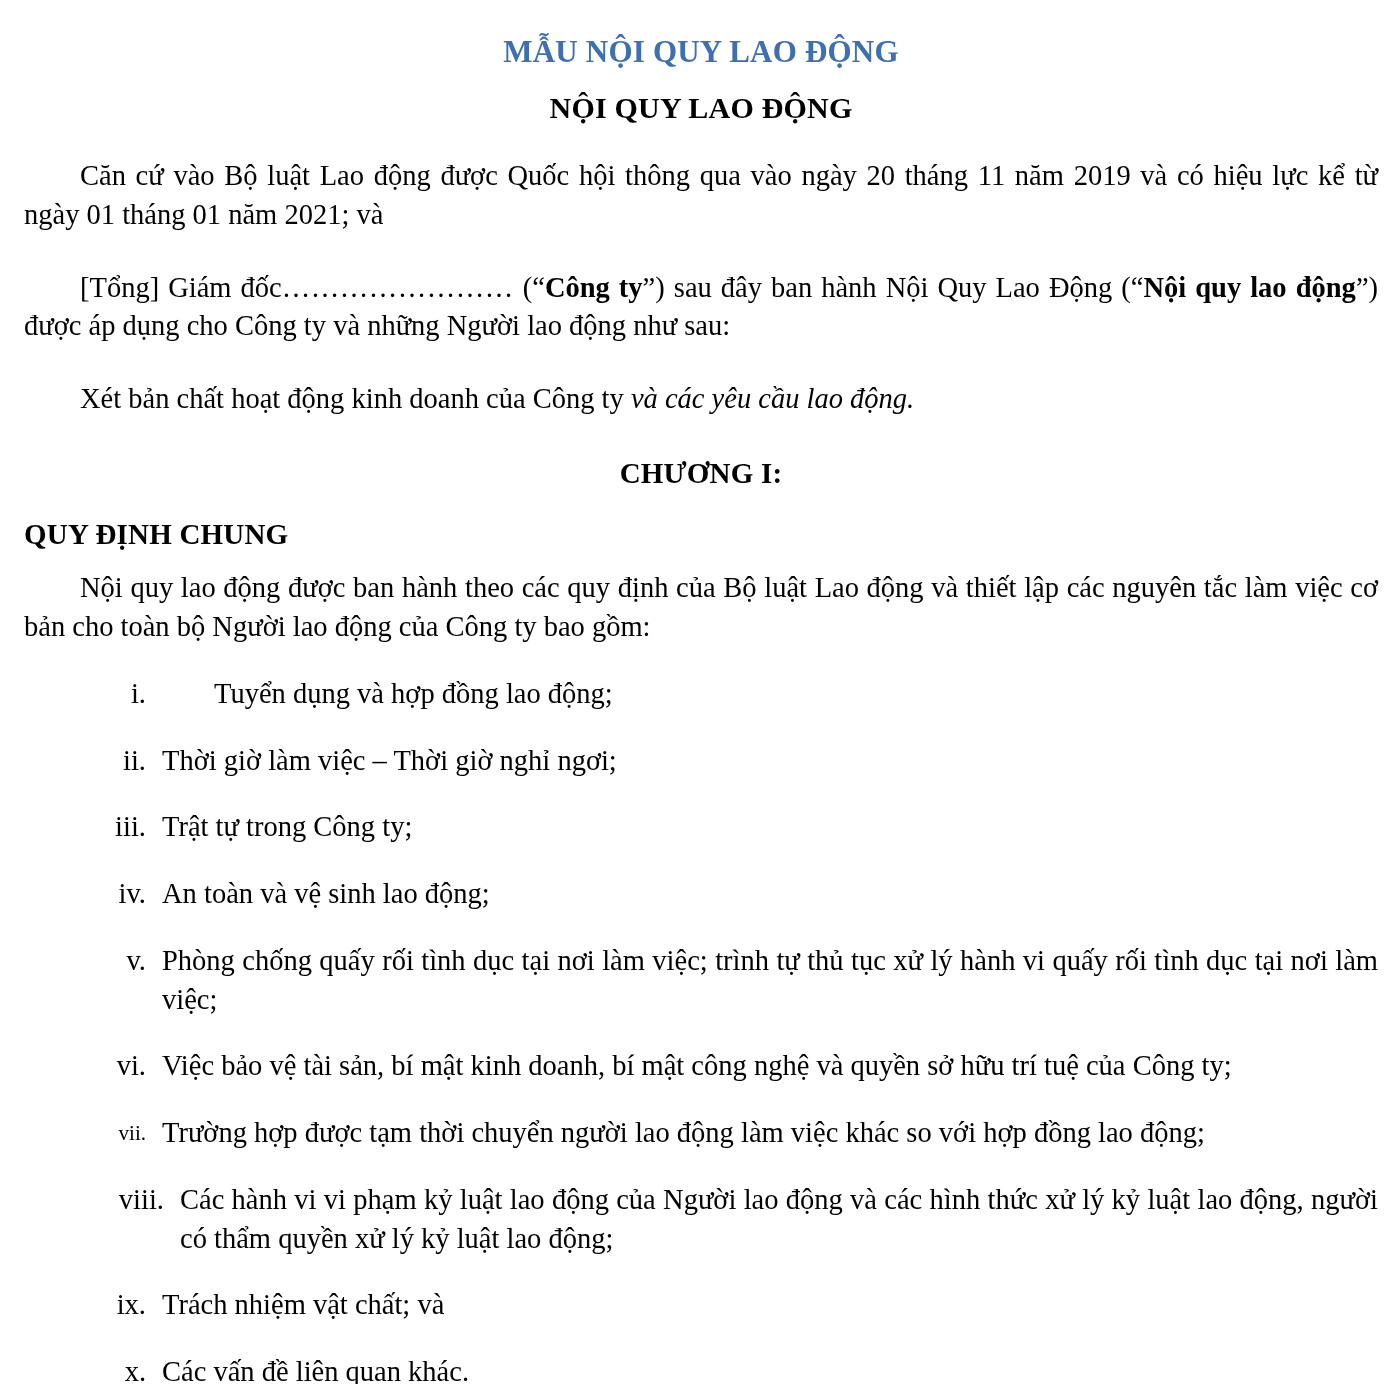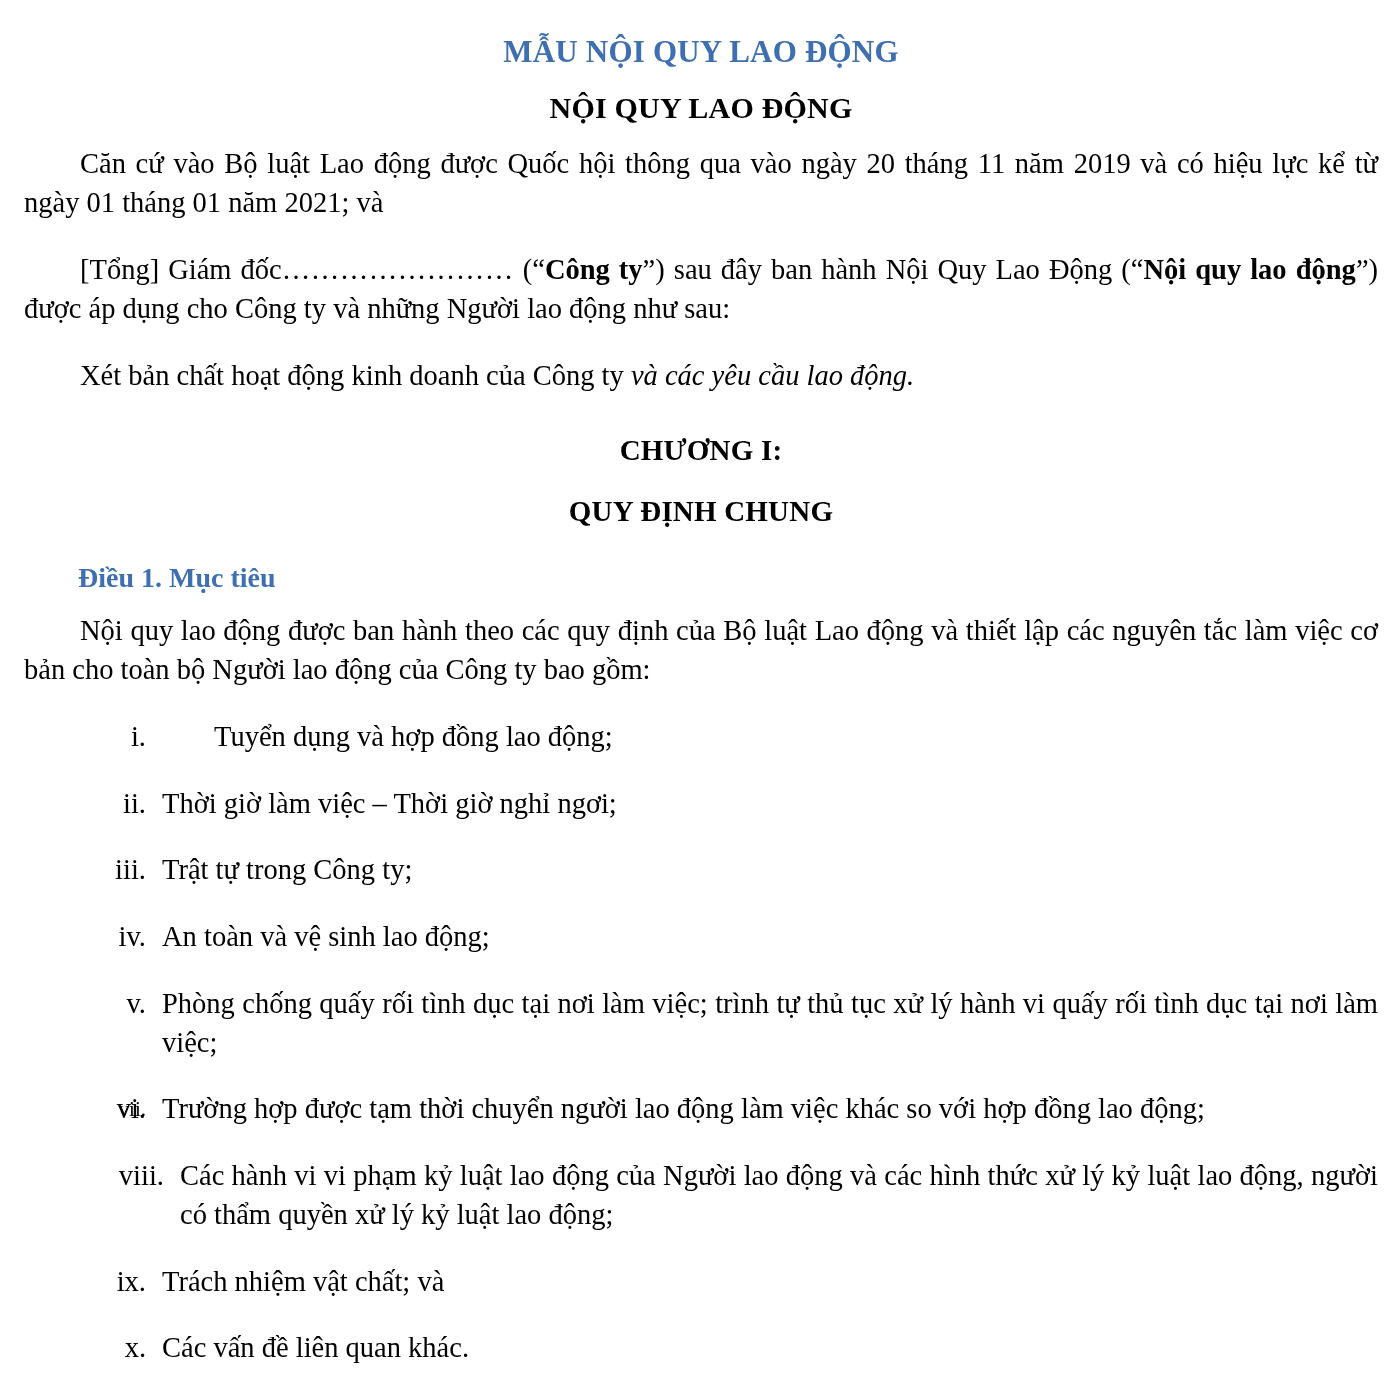--- a/index.html
+++ b/index.html
@@ -47,21 +47,20 @@
   .chapter-heading {
     text-align: center;
     font-weight: bold;
     font-size: 29px;
     line-height: 1.0;
     color: #000000;
     margin-top: 40px;
     letter-spacing: .2px;
   }
   .chapter-subheading {
-    text-align: center;
     font-weight: bold;
     font-size: 29px;
     line-height: 1.0;
     color: #000000;
     margin-top: 32px;
     letter-spacing: .2px;
   }
 
   .article-heading {
     font-weight: bold;
@@ -72,21 +71,21 @@
     padding-left: 54px;
   }
 
   
   .para {
     font-size: 28.5px;
     line-height: 1.36;
     text-align: justify;
     text-justify: inter-word;
     text-indent: 56px;
-    margin-top: 22px;
+    margin-top: 34px;
     color: #000000;
   }
   .para.tight { margin-top: 20px; }
   .para .it { font-style: italic; }
   .para .bd { font-weight: bold; }
   .dots { letter-spacing: 0.5px; }
 
   
   .roman-list {
     margin: 14px 0 0 0;
@@ -142,21 +141,20 @@
   </p>
 
   <p class="para"><span>[Tổng] Giám đốc</span><span class="dots">……………………</span><span> (“</span><span class="bd">Công ty</span><span>”) sau đây ban hành Nội Quy Lao Động (“</span><span class="bd">Nội quy lao động</span><span>”) được áp dụng cho Công ty và những Người lao động như sau:</span></p>
 
   <p class="para"><span>Xét bản chất hoạt động kinh doanh của Công ty </span><span class="it">và các yêu cầu lao động.</span></p>
 
   <div class="chapter-heading">CHƯƠNG I:</div>
 
   <div class="chapter-subheading">QUY ĐỊNH CHUNG</div>
 
-  <div class="article-heading">Điều 1. Mục tiêu</div>
 
   <p class="para tight">
     <span>Nội quy lao động được ban hành theo các quy định của Bộ luật Lao động và thiết lập các nguyên tắc làm việc cơ bản cho toàn bộ Người lao động của Công ty bao gồm:</span>
   </p>
 
   <ul class="roman-list">
     <li class="gap-tab">
       <span class="marker">i.</span>
       <span class="txt">Tuyển dụng và hợp đồng lao động;</span>
     </li>
@@ -171,20 +169,21 @@
     <li>
       <span class="marker">iv.</span>
       <span class="txt">An toàn và vệ sinh lao động;</span>
     </li>
     <li>
       <span class="marker">v.</span>
       <span class="txt">Phòng chống quấy rối tình dục tại nơi làm việc; trình tự thủ tục xử lý hành vi quấy rối tình dục tại nơi làm việc;</span>
     </li>
     <li>
       <span class="marker">vi.</span>
+      <span class="txt">Việc bảo vệ tài sản, bí mật kinh doanh, bí mật công nghệ và quyền sở hữu trí tuệ của Công ty;</span>
     </li>
     <li>
       <span class="marker small">vii.</span>
       <span class="txt">Trường hợp được tạm thời chuyển người lao động làm việc khác so với hợp đồng lao động;</span>
     </li>
     <li class="wide">
       <span class="marker">viii.</span>
       <span class="txt">Các hành vi vi phạm kỷ luật lao động của Người lao động và các hình thức xử lý kỷ luật lao động, người có thẩm quyền xử lý kỷ luật lao động;</span>
     </li>
     <li>

